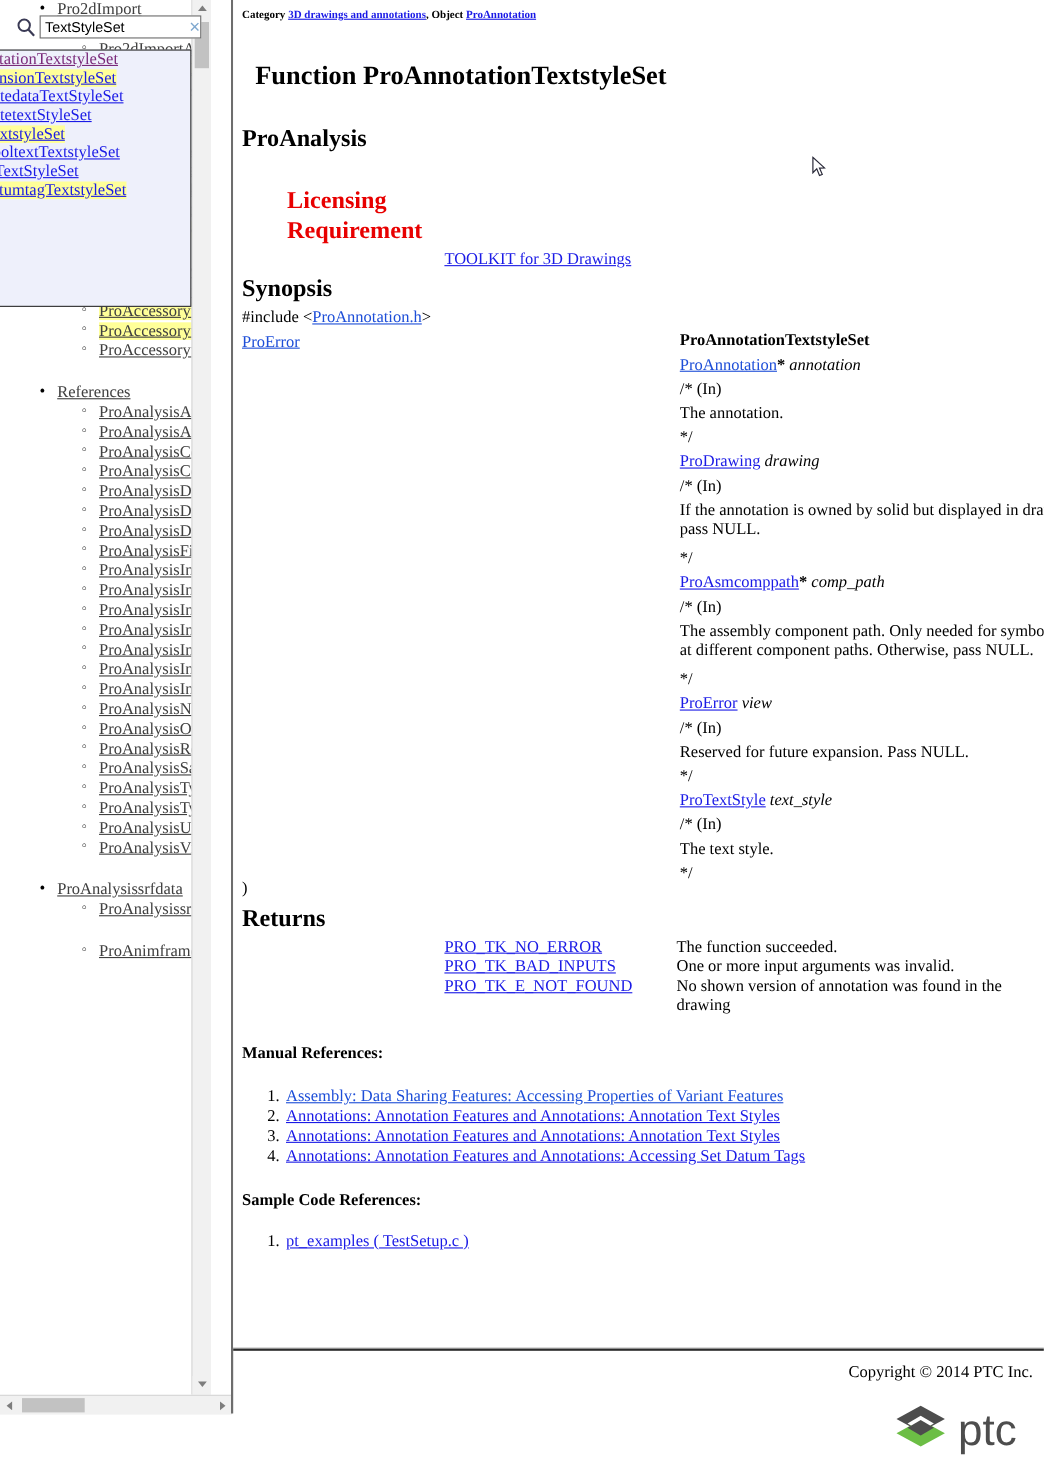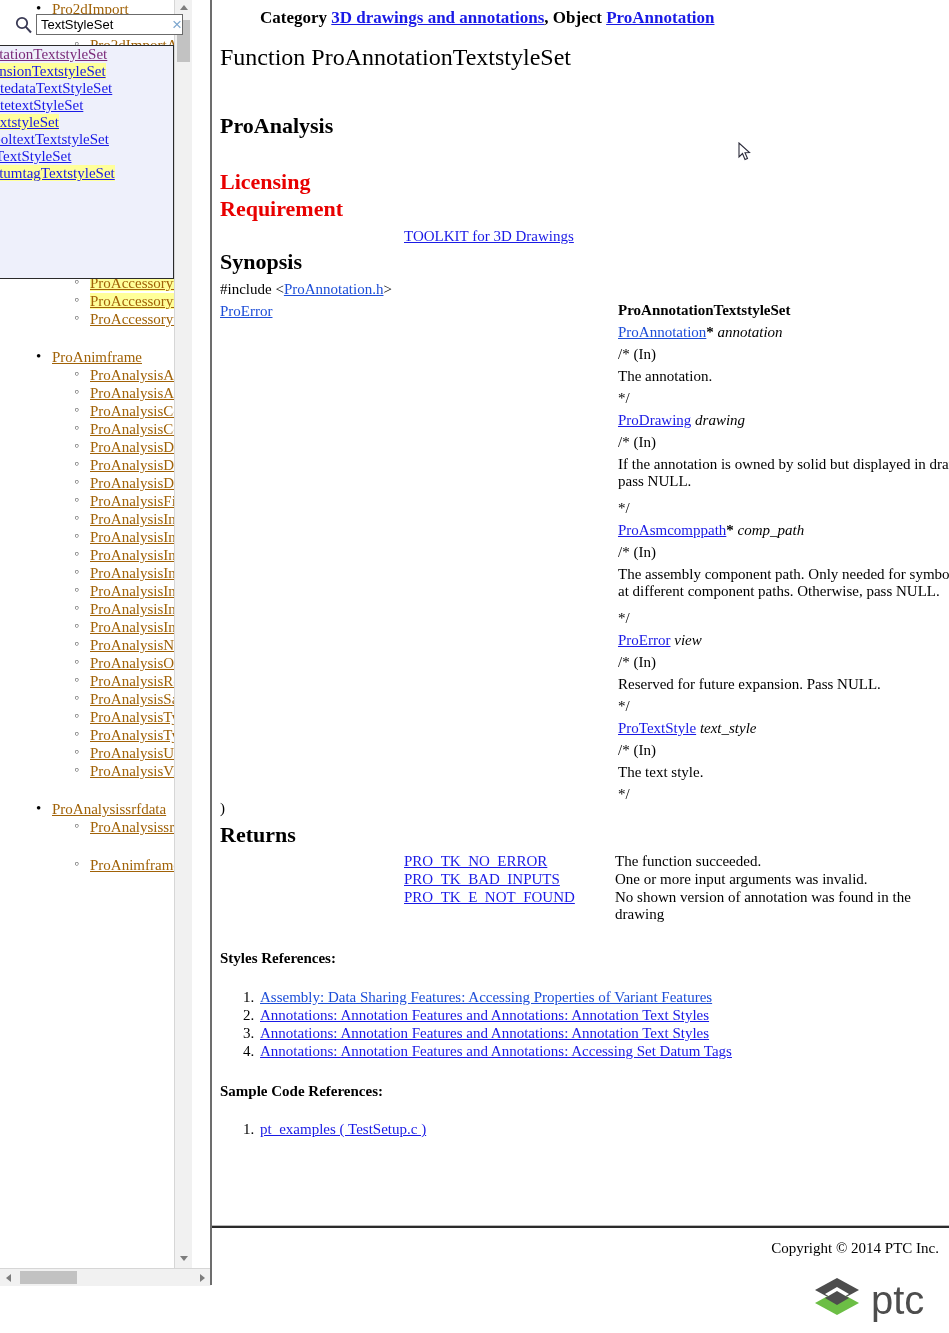--- a/index.html
+++ b/index.html
@@ -36,21 +36,21 @@
     position: relative;
     padding-left: 90px;
     line-height: 18px;
     white-space: nowrap;
   }
   .tree-child::before {
     content: "\25E6";
     position: absolute; left: 74px; top: -1px;
     color: #555; font-size: 14px;
   }
-  a.lnk { color: #a16207; text-decoration: underline; }
+  a.lnk { color: #404040; text-decoration: underline; }
   .hl { background: #ffff99; }
 
   
   .vscroll {
     position: absolute; right: 0; top: 0;
     width: 17px; height: 1268px;
     background: #f1f1f1; border-left: 1px solid #d6d6d6;
   }
   .vscroll .arrow-up, .vscroll .arrow-dn {
     position: absolute; left: 0; width: 17px; height: 17px; background: #f1f1f1;
@@ -119,31 +119,31 @@
   .ac-item a { color: #1a1ae6; text-decoration: underline; }
   .ac-item a.visited { color: #7a2a7a; }
 
   
   .content {
     position: absolute; left: 212px; top: 0;
     width: 737px; height: 1225px;
     background: #fff; overflow: hidden;
     font-size: 15px; color: #000;
   }
-  .breadcrumb { position: absolute; left: 8px; top: 8px; font-weight: bold; font-size: 17px; margin-left: 40px; }
+  .breadcrumb { position: absolute; left: 8px; top: 8px; font-weight: bold; font-size: 10px; }
   .breadcrumb a { color: #1a1ae6; text-decoration: underline; }
   h1.fn {
     position: absolute; left: 8px; top: 44px;
-    margin: 0; font-size: 24px; font-weight: normal; letter-spacing: 0px;
+    margin: 12px; font-size: 24px; font-weight: bold; letter-spacing: 0px;
   }
   h2.sec {
     position: absolute; left: 8px;
     margin: 0; font-size: 22px; font-weight: bold;
   }
-  h2.sec.red { color: #e80000; width: 180px; line-height: 27px; }
+  h2.sec.red { color: #e80000; width: 180px; line-height: 27px; margin-left: 41px; }
   .body-col { position: absolute; left: 192px; }
   .syn-line { position: absolute; }
   .ital { font-style: italic; }
   .bold { font-weight: bold; }
   a.cl { color: #1a1ae6; text-decoration: underline; }
   a.cl.vis { color: #1d4ed8; }
   .ret-code { position: absolute; left: 192px; }
   .ret-desc { position: absolute; left: 403px; width: 330px; }
 
   .refs-head { position: absolute; left: 8px; font-weight: bold; font-size: 15px; }
@@ -194,21 +194,21 @@
           <div class="tree-child"><a href="#" class="lnk hl">ProATBVerify</a></div>
         </div>
         <div class="tree-group">
           <div class="tree-top"><a href="#" class="lnk">ProAccessorywindow</a></div>
           <div class="tree-child"><a href="#" class="lnk">ProAccessoryw</a></div>
           <div class="tree-child"><a href="#" class="lnk hl">ProAccessoryw</a></div>
           <div class="tree-child"><a href="#" class="lnk hl">ProAccessoryw</a></div>
           <div class="tree-child"><a href="#" class="lnk">ProAccessoryw</a></div>
         </div>
         <div class="tree-group">
-          <div class="tree-top"><a href="#" class="lnk">ProAnimframe</a></div>
+          <div class="tree-top"><a href="#" class="lnk">References</a></div>
           <div class="tree-child"><a href="#" class="lnk">ProAnalysisAtt</a></div>
           <div class="tree-child"><a href="#" class="lnk">ProAnalysisAtt</a></div>
           <div class="tree-child"><a href="#" class="lnk">ProAnalysisCo</a></div>
           <div class="tree-child"><a href="#" class="lnk">ProAnalysisCo</a></div>
           <div class="tree-child"><a href="#" class="lnk">ProAnalysisDe</a></div>
           <div class="tree-child"><a href="#" class="lnk">ProAnalysisDir</a></div>
           <div class="tree-child"><a href="#" class="lnk">ProAnalysisDis</a></div>
           <div class="tree-child"><a href="#" class="lnk">ProAnalysisFilt</a></div>
           <div class="tree-child"><a href="#" class="lnk">ProAnalysisInfo</a></div>
           <div class="tree-child"><a href="#" class="lnk">ProAnalysisInfo</a></div>
@@ -335,21 +335,21 @@
     <h2 class="sec" style="top:822px">Returns</h2>
     <div id="returns-host">
         <div class="ret-code" style="top:853px"><a href="#" class="cl">PRO_TK_NO_ERROR</a></div>
         <div class="ret-desc" style="top:853px">The function succeeded.</div>
         <div class="ret-code" style="top:871px"><a href="#" class="cl">PRO_TK_BAD_INPUTS</a></div>
         <div class="ret-desc" style="top:871px">One or more input arguments was invalid.</div>
         <div class="ret-code" style="top:889px"><a href="#" class="cl">PRO_TK_E_NOT_FOUND</a></div>
         <div class="ret-desc" style="top:889px">No shown version of annotation was found in the drawing</div>
       </div>
 
-    <div class="refs-head" style="top:950px">Styles References:</div>
+    <div class="refs-head" style="top:950px">Manual References:</div>
     <ol class="refs" id="manref-host" style="top:988px">
         <li><a href="#" class="cl vis">Assembly: Data Sharing Features: Accessing Properties of Variant Features</a></li>
         <li><a href="#" class="cl">Annotations: Annotation Features and Annotations: Annotation Text Styles</a></li>
         <li><a href="#" class="cl">Annotations: Annotation Features and Annotations: Annotation Text Styles</a></li>
         <li><a href="#" class="cl">Annotations: Annotation Features and Annotations: Accessing Set Datum Tags</a></li>
       </ol>
 
     <div class="refs-head" style="top:1083px">Sample Code References:</div>
     <ol class="refs" id="sampref-host" style="top:1120px">
         <li><a href="#" class="cl">pt_examples ( TestSetup.c )</a></li>

